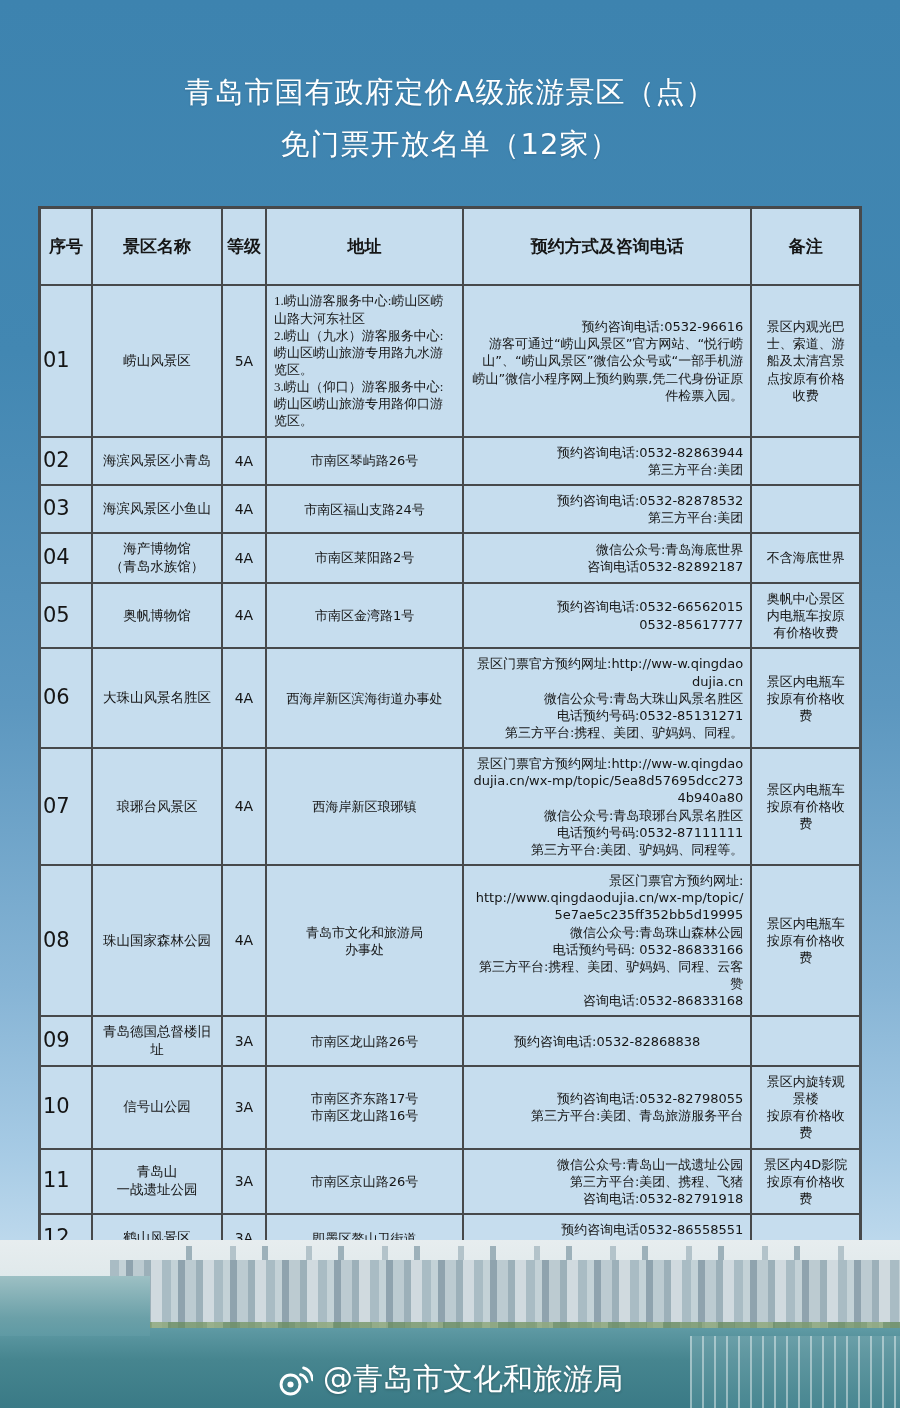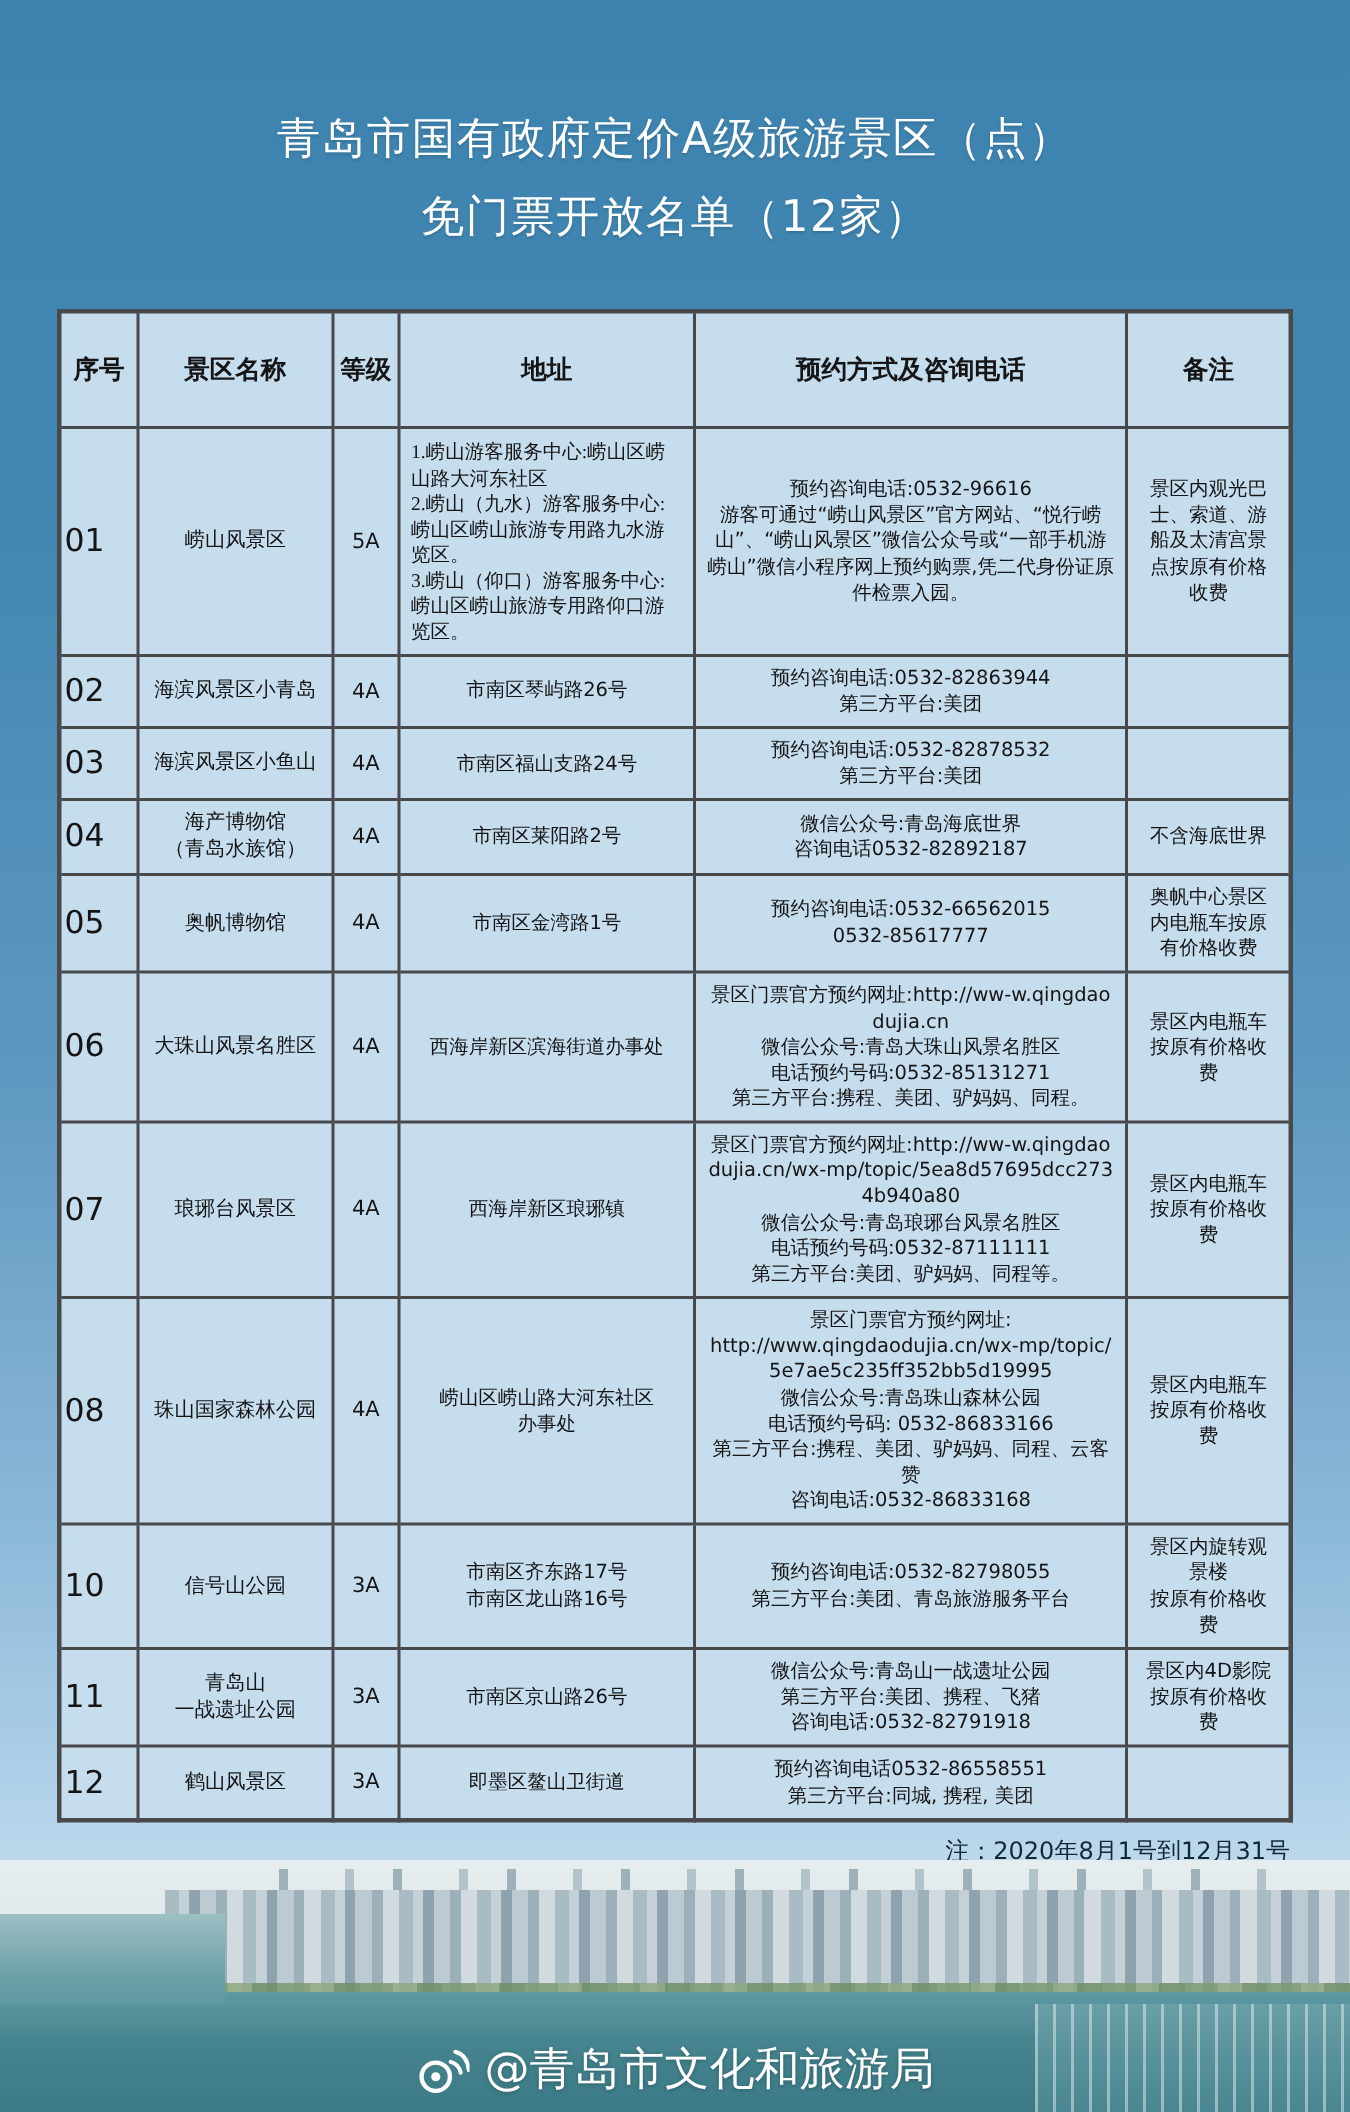--- a/index.html
+++ b/index.html
@@ -26,21 +26,21 @@
     border:2px solid #47494b;color:#151515;
     vertical-align:middle;overflow:hidden;
   }
   th{font-size:17px;font-weight:700;padding:26px 2px;text-align:center;}
   td{font-size:13px;line-height:1.32;padding:6px 7px;white-space:pre-line;word-break:break-all;}
   td.c-no{font-size:21px;text-align:left;font-weight:400;padding:6px 2px;}
   td.c-name{text-align:center;font-size:13.5px;padding:6px 4px;}
   td.c-grade{text-align:center;font-size:14px;padding:6px 2px;}
   td.c-addr{text-align:center;}
   td.c-addr.left{text-align:left;font-family:Liberation Serif, serif;}
-  td.c-book{text-align:center;}
+  td.c-book{text-align:right;}
   td.c-book.center{text-align:center;}
   td.c-remark{text-align:center;padding:6px 9px;}
   .note{
     margin:9px 40px 0 0;text-align:right;
     color:#12283a;font-size:16px;font-weight:500;
   }
   
   .photo{
     position:absolute;left:0;bottom:0;width:900px;height:168px;
     background:linear-gradient(180deg,#e7edef 0%,#e0e9eb 22%,#d4e1e4 38%,#c9d9dd 48%);
@@ -183,29 +183,37 @@
           <td class="c-book">景区门票官方预约网址:http://ww-w.qingdaodujia.cn/wx-mp/topic/5ea8d57695dcc2734b940a80
 微信公众号:青岛琅琊台风景名胜区
 电话预约号码:0532-87111111
 第三方平台:美团、驴妈妈、同程等。</td>
           <td class="c-remark">景区内电瓶车按原有价格收费</td>
         </tr>
         <tr>
           <td class="c-no">08</td>
           <td class="c-name">珠山国家森林公园</td>
           <td class="c-grade">4A</td>
-          <td class="c-addr">崂山区崂山路大河东社区
+          <td class="c-addr">青岛市文化和旅游局
 办事处</td>
           <td class="c-book">景区门票官方预约网址:
 http://www.qingdaodujia.cn/wx-mp/topic/5e7ae5c235ff352bb5d19995
 微信公众号:青岛珠山森林公园
 电话预约号码: 0532-86833166
 第三方平台:携程、美团、驴妈妈、同程、云客赞
 咨询电话:0532-86833168</td>
           <td class="c-remark">景区内电瓶车按原有价格收费</td>
+        </tr>
+        <tr>
+          <td class="c-no">09</td>
+          <td class="c-name">青岛德国总督楼旧址</td>
+          <td class="c-grade">3A</td>
+          <td class="c-addr">市南区龙山路26号</td>
+          <td class="c-book center">预约咨询电话:0532-82868838</td>
+          <td class="c-remark"></td>
         </tr>
         <tr>
           <td class="c-no">10</td>
           <td class="c-name">信号山公园</td>
           <td class="c-grade">3A</td>
           <td class="c-addr">市南区齐东路17号
 市南区龙山路16号</td>
           <td class="c-book">预约咨询电话:0532-82798055
 第三方平台:美团、青岛旅游服务平台</td>
           <td class="c-remark">景区内旋转观景楼

